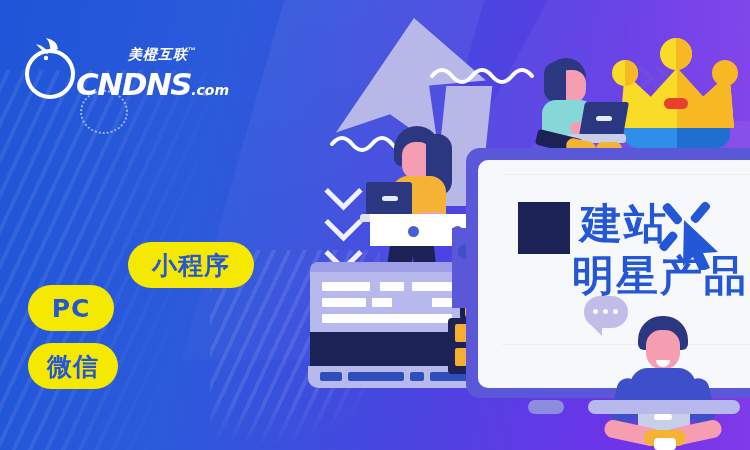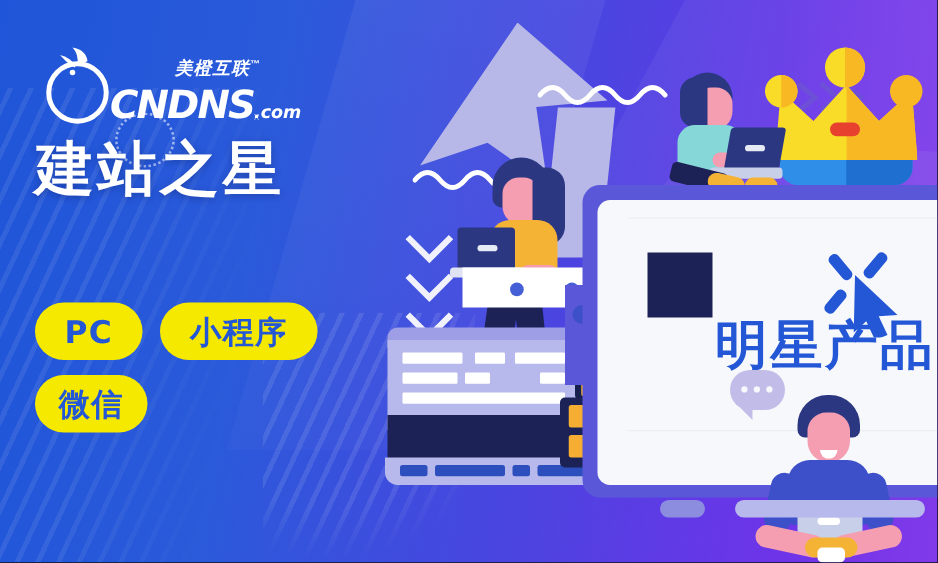--- a/index.html
+++ b/index.html
@@ -41,21 +41,21 @@
     left:505px;top:110px;width:260px;height:70px;
     background:rgba(255,255,255,.06);
     clip-path:polygon(0 100%,22% 0,100% 18%,100% 100%);
   }
   .bg-light-right{
     left:620px;top:0;width:130px;height:450px;
     background:linear-gradient(90deg,rgba(255,255,255,.00),rgba(255,255,255,.05));
   }
 
   
-  .logo-wrap{left:32px;top:30px;width:230px;height:75px;}
+  .logo-wrap{left:20px;top:30px;width:230px;height:75px;}
   .logo-word{
     position:absolute;left:56px;top:36px;color:#fff;
     font-size:31px;font-weight:700;font-style:italic;letter-spacing:-1.5px;
     font-family:"DejaVu Sans","Liberation Sans",sans-serif;
   }
   .logo-com{font-size:14px;font-weight:700;letter-spacing:0;text-align:center;}
   .logo-cn{
     position:absolute;left:108px;top:16px;color:#fff;font-size:14px;
     font-weight:600;font-style:italic;letter-spacing:1px;
   }
@@ -76,21 +76,21 @@
 
   
   .pills{left:28px;top:242px;width:280px;display:flex;flex-wrap:wrap;gap:12px 14px;}
   .pill{
     background:#f6e900;color:#2457d6;border-radius:26px;
     font-size:25px;font-weight:700;letter-spacing:1px;
     display:flex;align-items:center;justify-content:center;
     height:46px;padding:0 4px;box-sizing:border-box;
     font-family:"DejaVu Sans","Liberation Sans",sans-serif;
   }
-  .pill.w1{width:86px;}
+  .pill.w1{width:86px;margin-top:43px;}
   .pill.w2{width:110px;}
   .pill.w3{width:90px;}
   .pill.w4{width:126px;}
 
   
   .tagline{
     left:30px;top:372px;color:#fff;font-size:21px;font-weight:700;letter-spacing:5px;
     font-family:"DejaVu Sans","Liberation Sans",sans-serif;
   }
   .arrow-tri{
@@ -272,20 +272,21 @@
   <div class="abs mon-keys">
     <div class="ckey" style="left:7px;top:6px;width:16px;height:18px;"></div>
     <div class="ckey" style="left:7px;top:30px;width:16px;height:18px;"></div>
   </div>
   <div class="abs mon-shadow"></div>
   <div class="abs mon">
     <div class="mon-line" style="left:24px;top:14px;width:248px;"></div>
     <div class="mon-line" style="left:24px;top:184px;width:248px;"></div>
   </div>
   <div class="abs mon-sq"></div>
+  <div class="abs mon-t1">建站</div>
   <div class="abs mon-t2">明星产品</div>
 
   <svg class="abs" style="left:656px;top:190px;" width="80" height="80">
     <g fill="#2457d6">
       <rect x="12" y="12" width="9" height="24" rx="4" transform="rotate(-40 16 24)"></rect>
       <rect x="40" y="10" width="9" height="24" rx="4" transform="rotate(40 44 22)"></rect>
       <rect x="8" y="40" width="9" height="22" rx="4" transform="rotate(40 12 51)"></rect>
       <path d="M28 30 L62 62 L47 63 L54 78 L44 82 L37 67 L27 76 Z"></path>
     </g>
   </svg>
@@ -319,21 +320,20 @@
       <path d="M28 22 q-4 -6 -12 -8 q8 9 12 10 Z" fill="#ffffff"></path>
       <circle cx="26" cy="28" r="2.2" fill="#ffffff"></circle>
     </svg>
     <div class="logo-cn"><span>美橙互联</span><span class="logo-tm">™</span></div>
     <div class="logo-word"><span>CNDNS</span><span class="logo-com">.com</span></div>
     <div class="logo-dotcircle"></div>
   </div>
   <div class="abs logo-x">x</div>
 
   <div class="abs headline">
-    <div>建站之星</div>
   </div>
 
   <div class="abs pills">
     <div class="pill w1">PC</div>
     <div class="pill w4">小程序</div>
     <div class="pill w3">微信</div>
   </div>
 
 
 </div>

